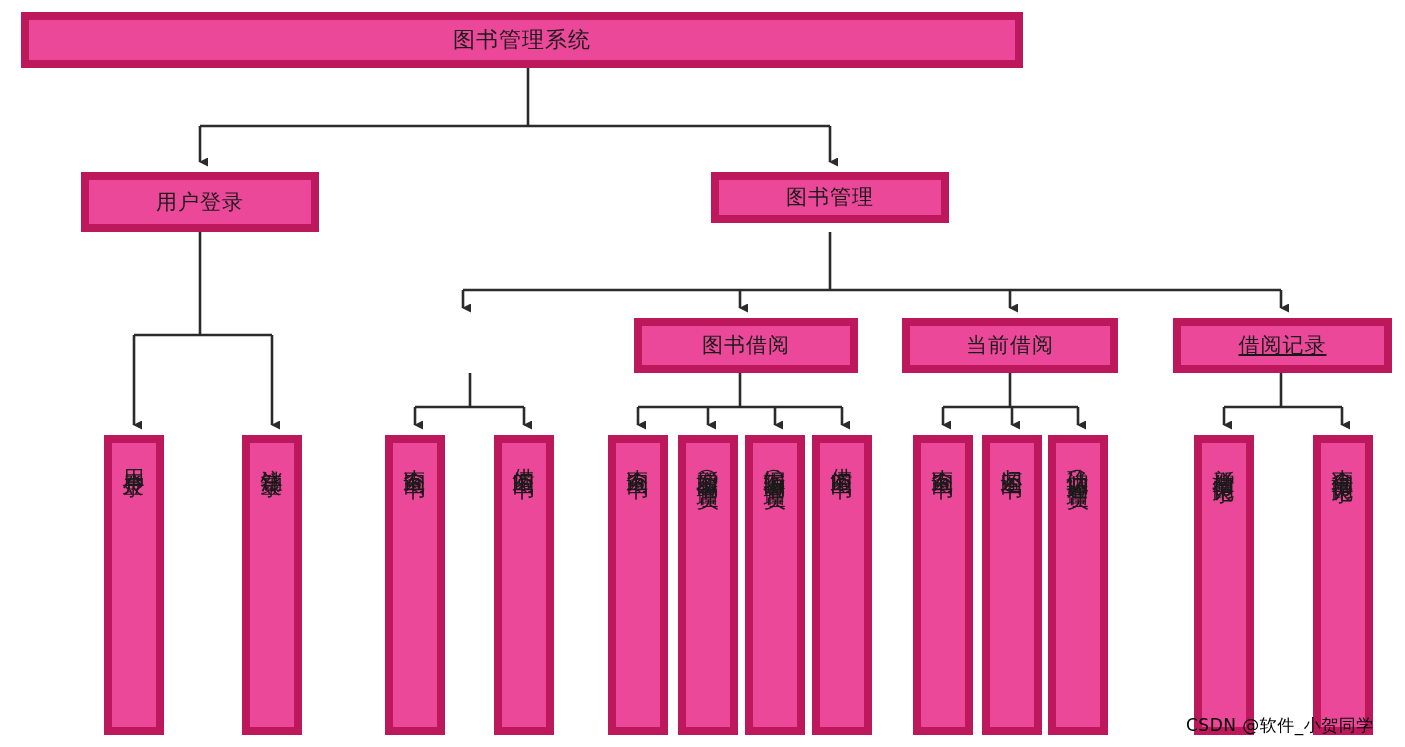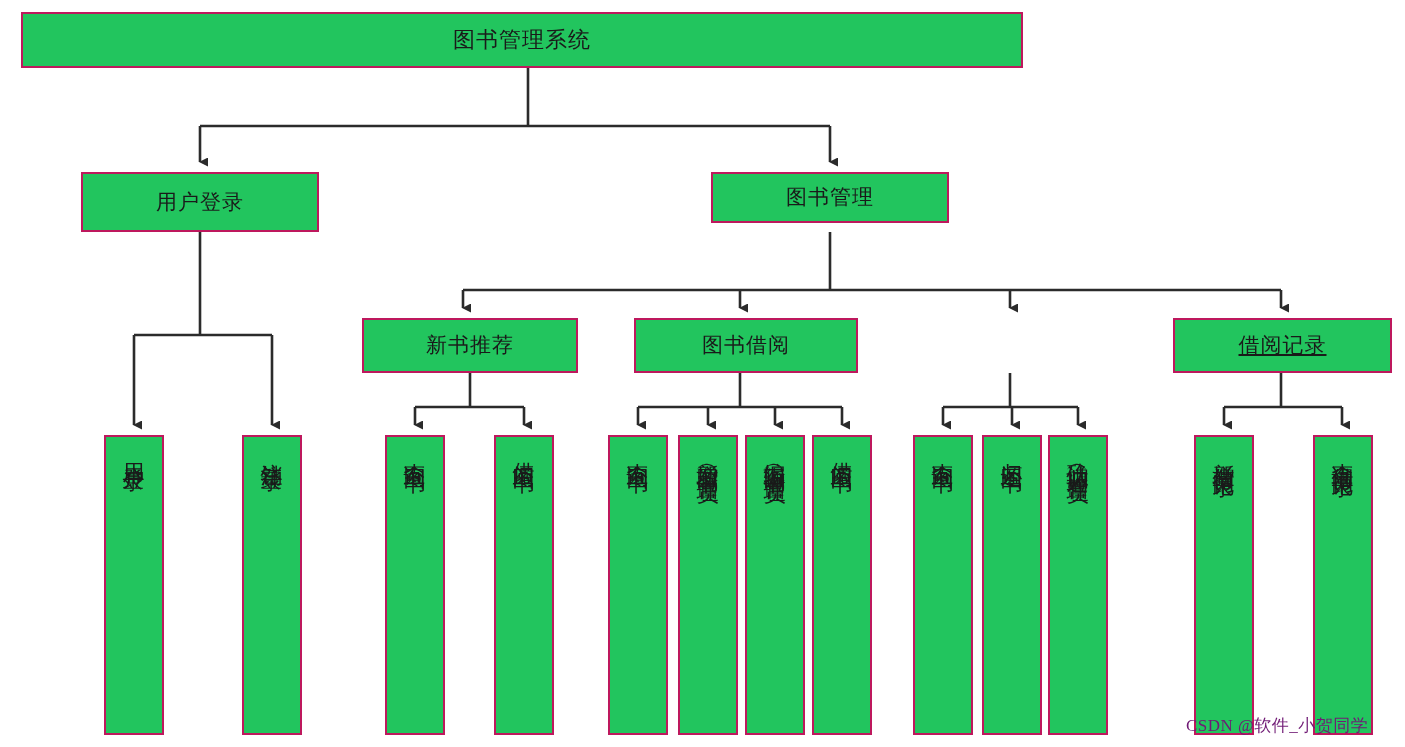--- a/index.html
+++ b/index.html
@@ -13,22 +13,22 @@
   #canvas {
     position: relative;
     width: 1405px;
     height: 747px;
     background: #ffffff;
     overflow: hidden;
   }
   .node {
     position: absolute;
     box-sizing: border-box;
-    background: #22c55e;
-    border: 2px solid #be185d;
+    background: #ec4899;
+    border: 8px solid #be185d;
     display: flex;
     align-items: center;
     justify-content: center;
     color: #1a1a1a;
   }
   .node-label {
     display: block;
     text-align: center;
     line-height: 1.18;
     letter-spacing: 1px;
@@ -61,24 +61,23 @@
     top: 0;
     width: 1405px;
     height: 747px;
     pointer-events: none;
   }
   .watermark {
     position: absolute;
     left: 1186px;
     top: 714px;
     font-size: 17px;
-    color: #701a75;
+    color: #000000;
     letter-spacing: 0.5px;
     white-space: nowrap;
-    font-family: Liberation Serif, serif;
   }
 </style>
 </head>
 <body>
 
 <div id="canvas">
 
   <svg class="connectors" viewBox="0 0 1405 747" width="1405" height="747">
     <defs>
       <marker id="arrowhead" markerWidth="9" markerHeight="9" refX="4.5" refY="8" orient="auto" markerUnits="userSpaceOnUse">
@@ -133,26 +132,26 @@
     <span class="node-label">图书管理系统</span>
   </div>
 
   <div class="node h" style="left:81px; top:172px; width:238px; height:60px;">
     <span class="node-label">用户登录</span>
   </div>
   <div class="node h" style="left:711px; top:172px; width:238px; height:51px;">
     <span class="node-label">图书管理</span>
   </div>
 
-  <div class="node h" style="left:362px; top:318px; width:216px; height:55px;">
-    <span class="node-label">新书推荐</span>
-  </div>
   <div class="node h" style="left:634px; top:318px; width:224px; height:55px;">
     <span class="node-label">图书借阅</span>
   </div>
+  <div class="node h" style="left:902px; top:318px; width:216px; height:55px;">
+    <span class="node-label">当前借阅</span>
+  </div>
   <div class="node h" style="left:1173px; top:318px; width:219px; height:55px;text-decoration:underline;">
     <span class="node-label">借阅记录</span>
   </div>
 
   <div class="node v" style="left:104px; top:435px; width:60px; height:300px;">
     <span class="node-label">用户登录</span>
   </div>
   <div class="node v" style="left:242px; top:435px; width:60px; height:300px;">
     <span class="node-label">注销登录</span>
   </div>

